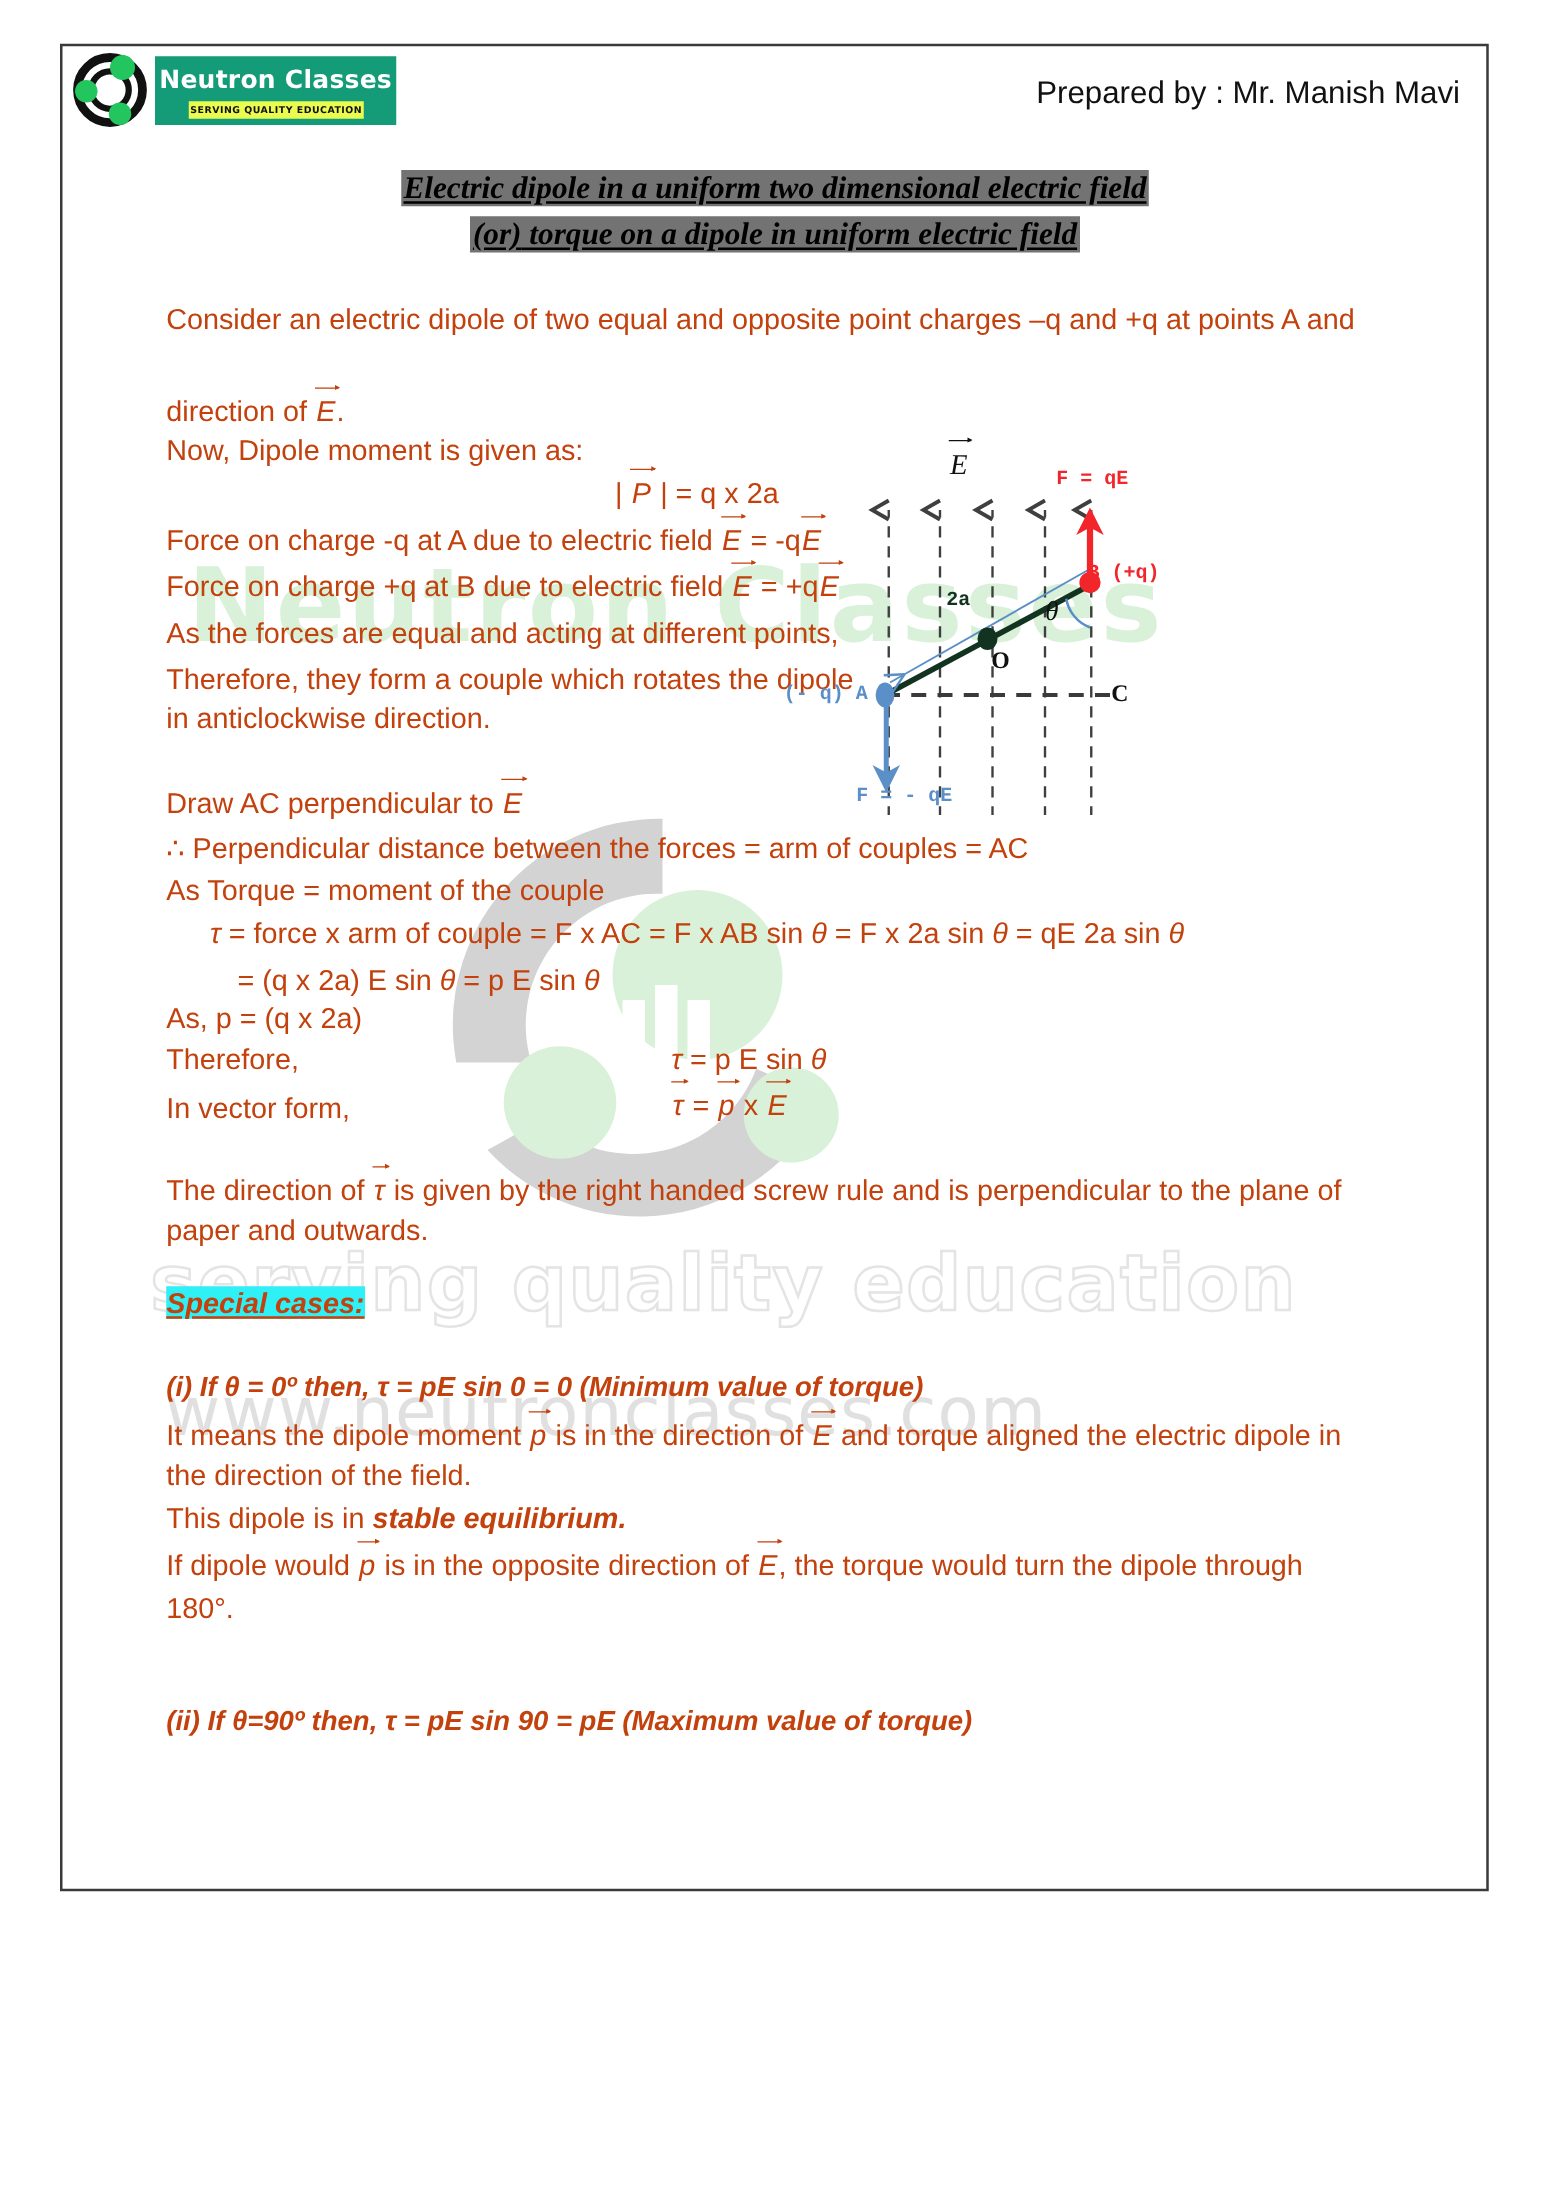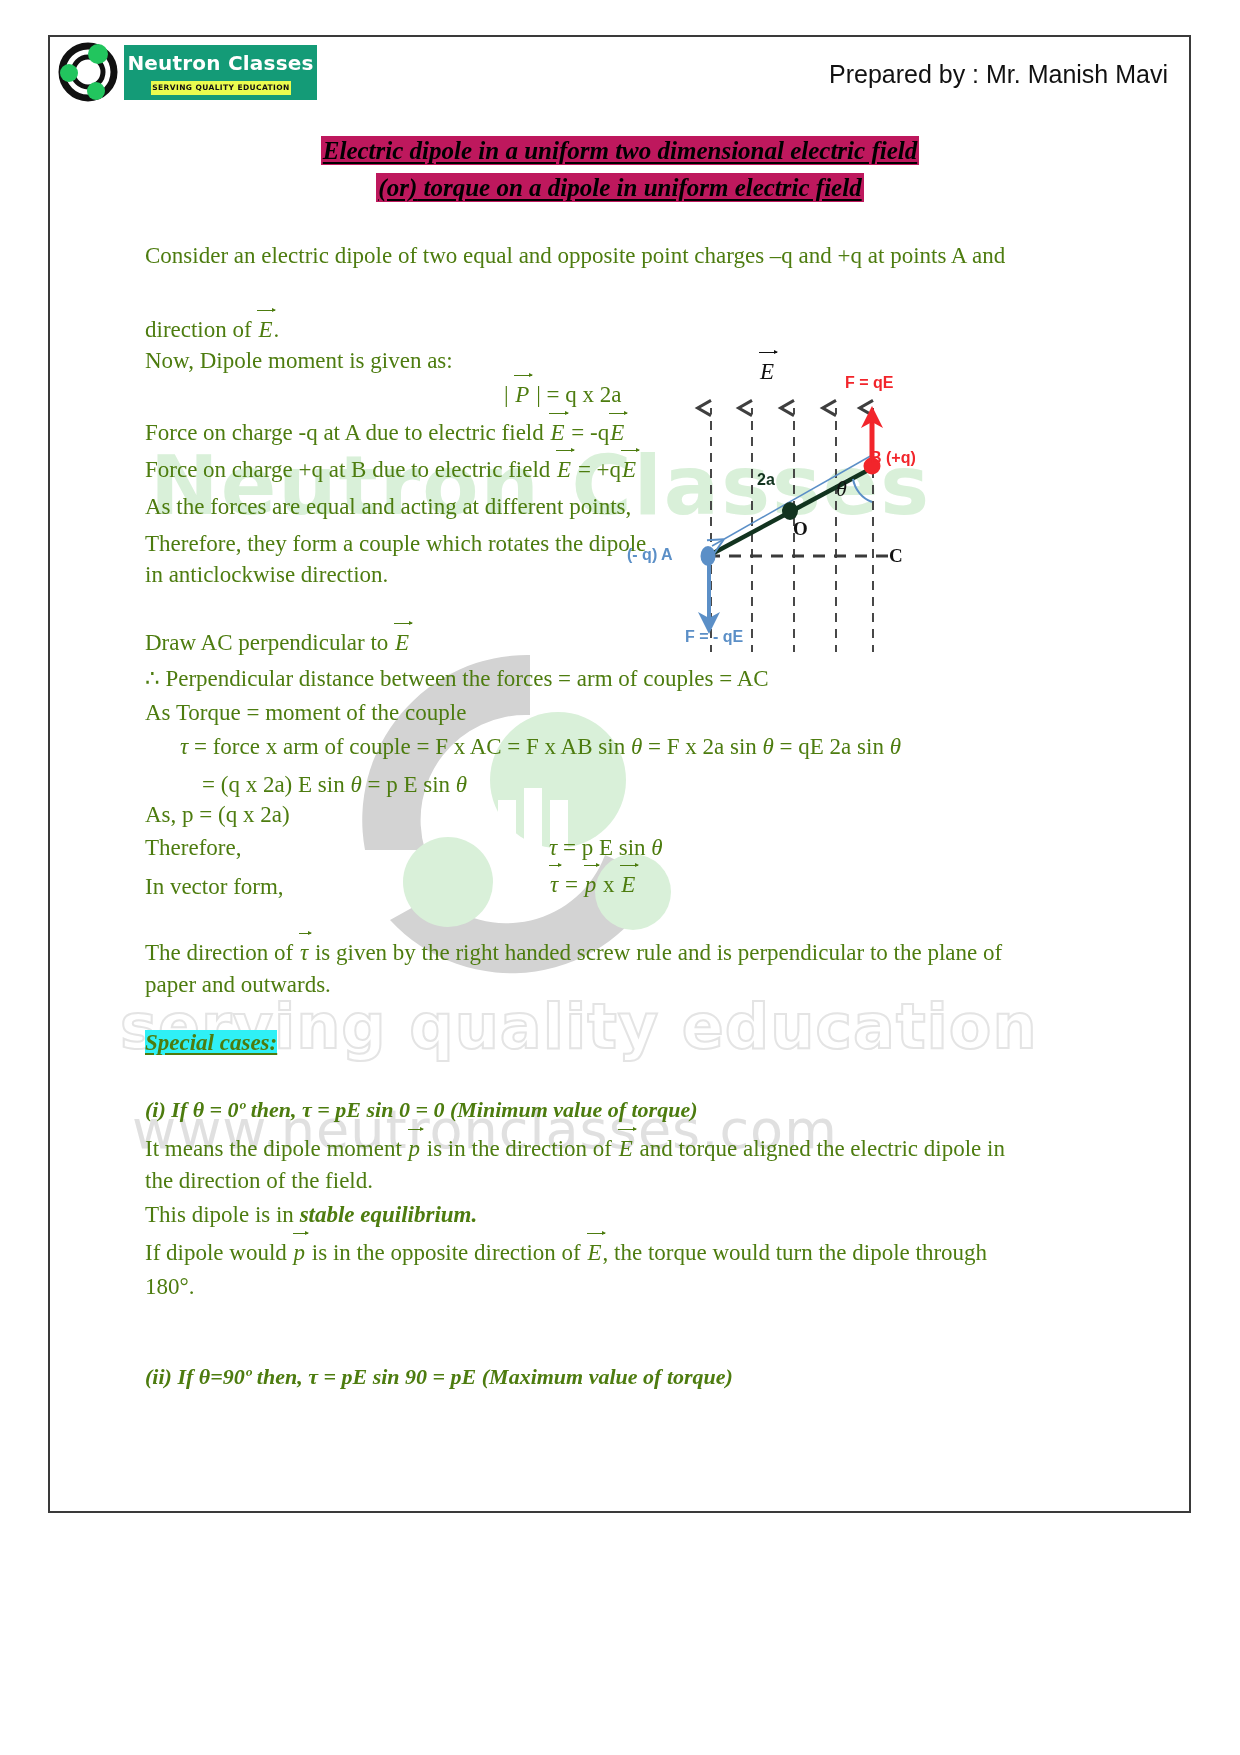--- a/index.html
+++ b/index.html
@@ -143,37 +143,36 @@
     left: 0;
     width: 1240px;
     text-align: center;
     font-family: "Liberation Serif", serif;
     font-weight: bold;
     font-style: italic;
     font-size: 25px;
     color: #000000;
   }
   .doc-title span.hl {
-    background: #be185d;
+    background: #737373;
     text-decoration: underline;
     text-underline-offset: 3px;
     padding: 1px 2px;
   }
   .title-1 { top: 137px; }
   .title-2 { top: 174px; }
 
   
   .ln {
     position: absolute;
-    font-family: Liberation Serif, serif;
+    font-family: Liberation Sans, sans-serif;
     font-size: 23px;
-    color: #4d7c0f;
+    color: #c2410c;
     white-space: nowrap;
     line-height: 1.1;
-    margin-left: 12px;
   }
   .ital { font-style: italic; }
   .bi { font-weight: bold; font-style: italic; }
 
   
   .vec {
     position: relative;
     display: inline-block;
     font-style: italic;
     padding: 0 1px;
@@ -206,21 +205,21 @@
   
   .diagram {
     position: absolute;
     left: 640px;
     top: 362px;
     width: 340px;
     height: 290px;
   }
   .diag-lbl {
     position: absolute;
-    font-family: Liberation Sans, sans-serif;
+    font-family: Liberation Mono, monospace;
     font-weight: bold;
     font-size: 16px;
     white-space: nowrap;
   }
   .lbl-red  { color: #f2252b; }
   .lbl-blue { color: #5b8fc7; }
   .lbl-dark { color: #12331f; }
   .lbl-black{ color: #111111; font-family: "Liberation Serif", serif; font-weight: bold; font-size: 19px; }
   .lbl-theta{ color: #111111; font-family: "Liberation Serif", serif; font-style: italic; font-weight: normal; font-size: 22px; }
   .lbl-Evec {

